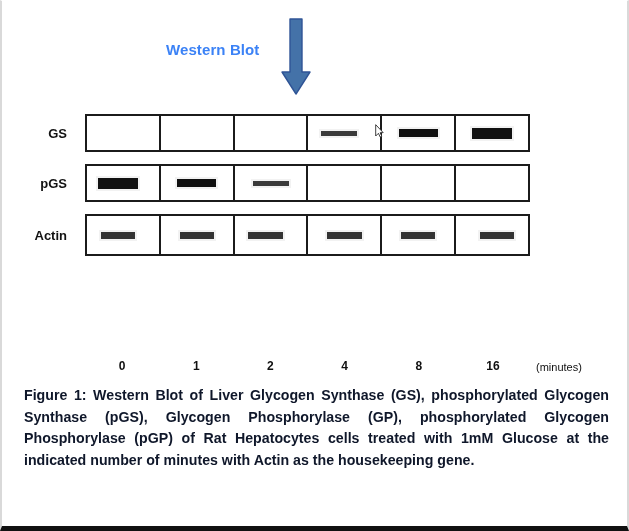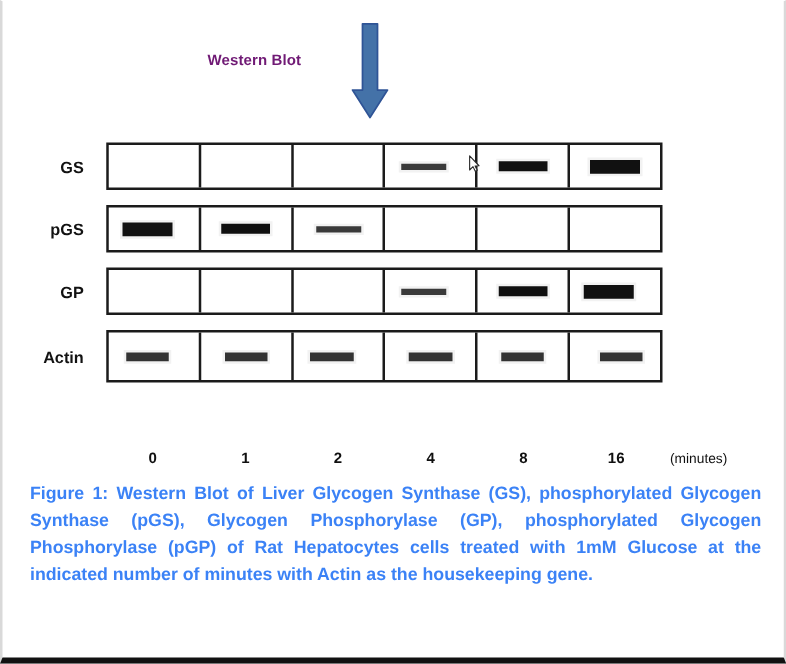--- a/index.html
+++ b/index.html
@@ -19,23 +19,23 @@
     border-right: 2px solid #d9d9d9;
     border-top: 1px solid #ffffff;
     border-bottom: 5px solid #111111;
   }
 
   
   #title-text {
     position: absolute;
     left: 164px;
     top: 40px;
-    font-size: 12px;
-    font-weight: bold;
-    color: #701a75;
+    font-size: 15px;
+    font-weight: bold;
+    color: #3b82f6;
     letter-spacing: 0.1px;
     white-space: nowrap;
   }
   #down-arrow {
     position: absolute;
     left: 277px;
     top: 16px;
     width: 34px;
     height: 80px;
   }
@@ -127,21 +127,21 @@
 
   
   #caption {
     position: absolute;
     left: 22px;
     top: 384px;
     width: 585px;
     font-size: 14.2px;
     line-height: 21.5px;
     font-weight: bold;
-    color: #3b82f6;
+    color: #0f172a;
     text-align: justify;
     text-justify: inter-word;
   }
 
   
   #mouse-cursor {
     position: absolute;
     left: 373px;
     top: 123px;
     width: 9px;
@@ -184,35 +184,20 @@
         </div>
         <div class="lane">
           <span class="band medium"></span>
         </div>
         <div class="lane">
           <span class="band faint"></span>
         </div>
         <div class="lane"></div>
         <div class="lane"></div>
         <div class="lane"></div>
-      </div>
-      <div class="blot-row">
-        <div class="row-label">GP</div>
-        <div class="lane"></div>
-        <div class="lane"></div>
-        <div class="lane"></div>
-        <div class="lane off-left">
-          <span class="band faint"></span>
-        </div>
-        <div class="lane">
-          <span class="band medium"></span>
-        </div>
-        <div class="lane off-left">
-          <span class="band strong"></span>
-        </div>
       </div>
       <div class="blot-row actin-row">
         <div class="row-label">Actin</div>
         <div class="lane off-left">
           <span class="band actin"></span>
         </div>
         <div class="lane">
           <span class="band actin"></span>
         </div>
         <div class="lane off-left">

